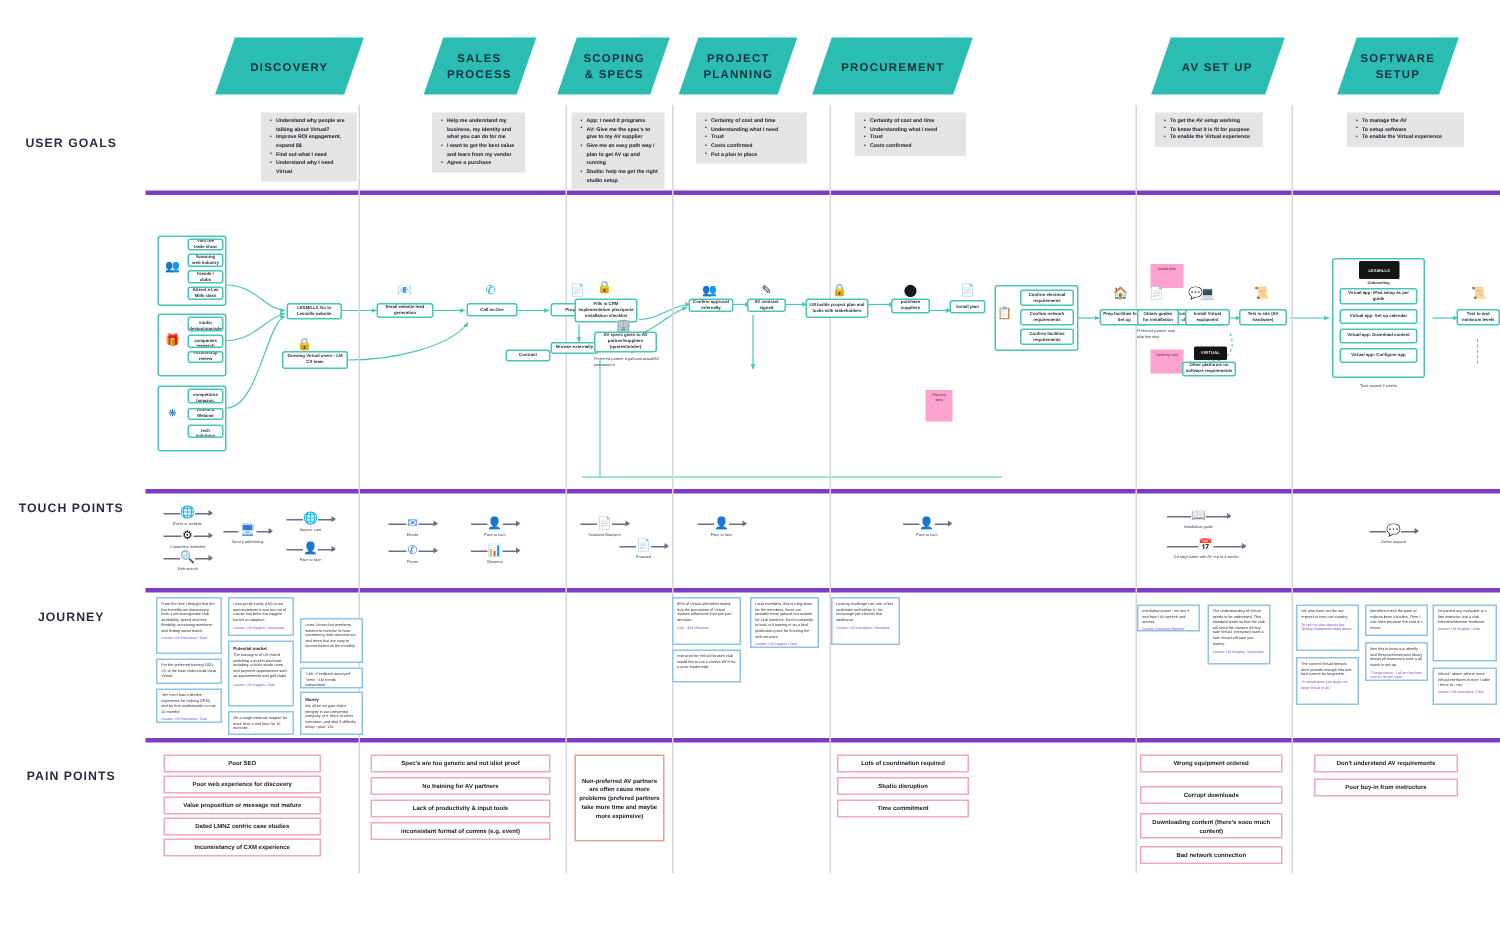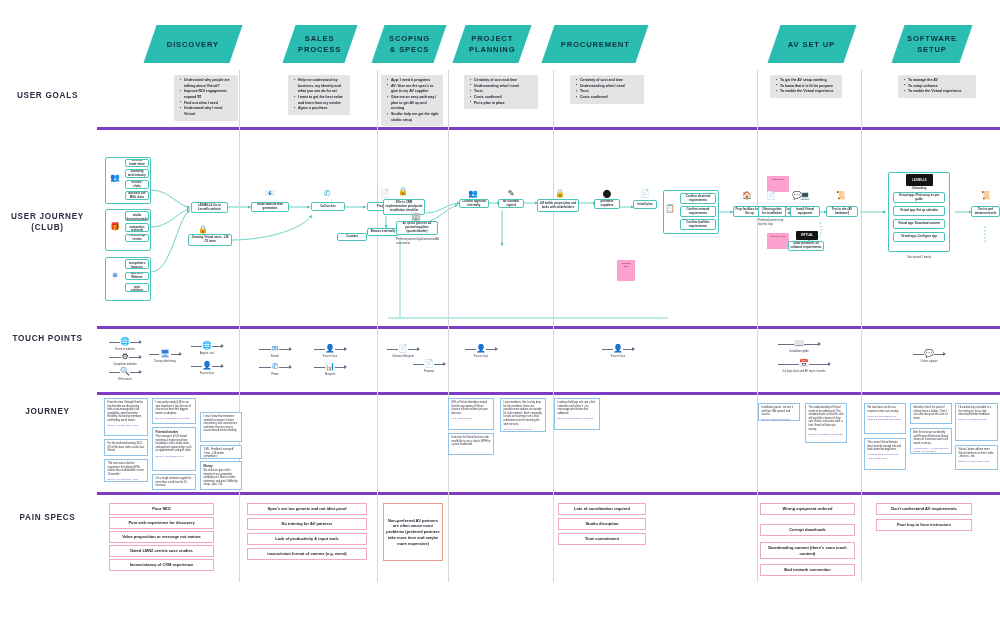--- a/index.html
+++ b/index.html
@@ -168,32 +168,28 @@
     </g>
     <g fill="none" stroke="#49c6b8" stroke-width=".7">
       <path d="M400,240 L400,318"></path>
       <path d="M388,318 L668,318"></path>
     </g>
   </svg>
 
   <div class="row-label" style="top:90px;">
     <span>USER GOALS</span>
   </div>
-  <div class="row-label" style="top:200px; white-space:pre-line;">
-    <span style="white-space:pre-line;">USER JOURNEY
-(CLUB)</span>
-  </div>
   <div class="row-label" style="top:333px;">
     <span>TOUCH POINTS</span>
   </div>
   <div class="row-label" style="top:406px;">
     <span>JOURNEY</span>
   </div>
   <div class="row-label" style="top:512px;">
-    <span>PAIN SPECS</span>
+    <span>PAIN POINTS</span>
   </div>
 
   <div class="hsep" style="top:127px;"></div>
   <div class="hsep" style="top:326px;"></div>
   <div class="hsep" style="top:392px;"></div>
   <div class="hsep" style="top:492px;"></div>
 
   <div class="vsep" style="left:239px; top:70px; height:512px;"></div>
   <div class="vsep" style="left:377px; top:70px; height:512px;"></div>
   <div class="vsep" style="left:448px; top:70px; height:512px;"></div>

